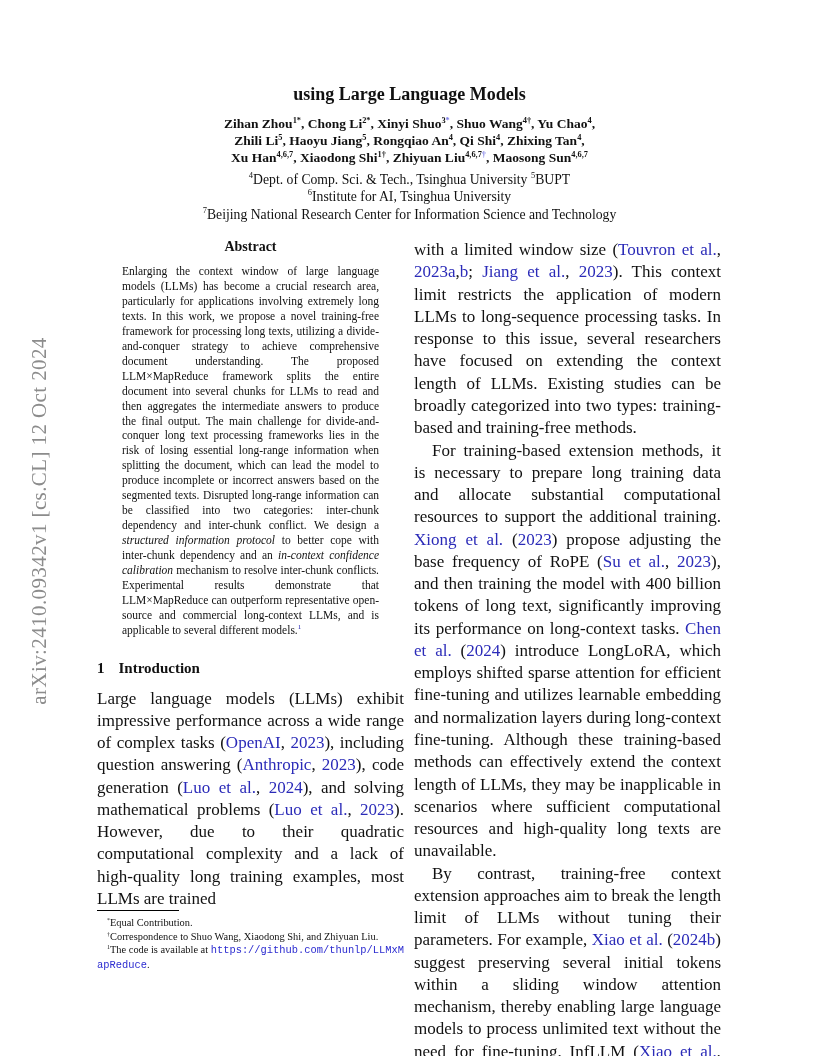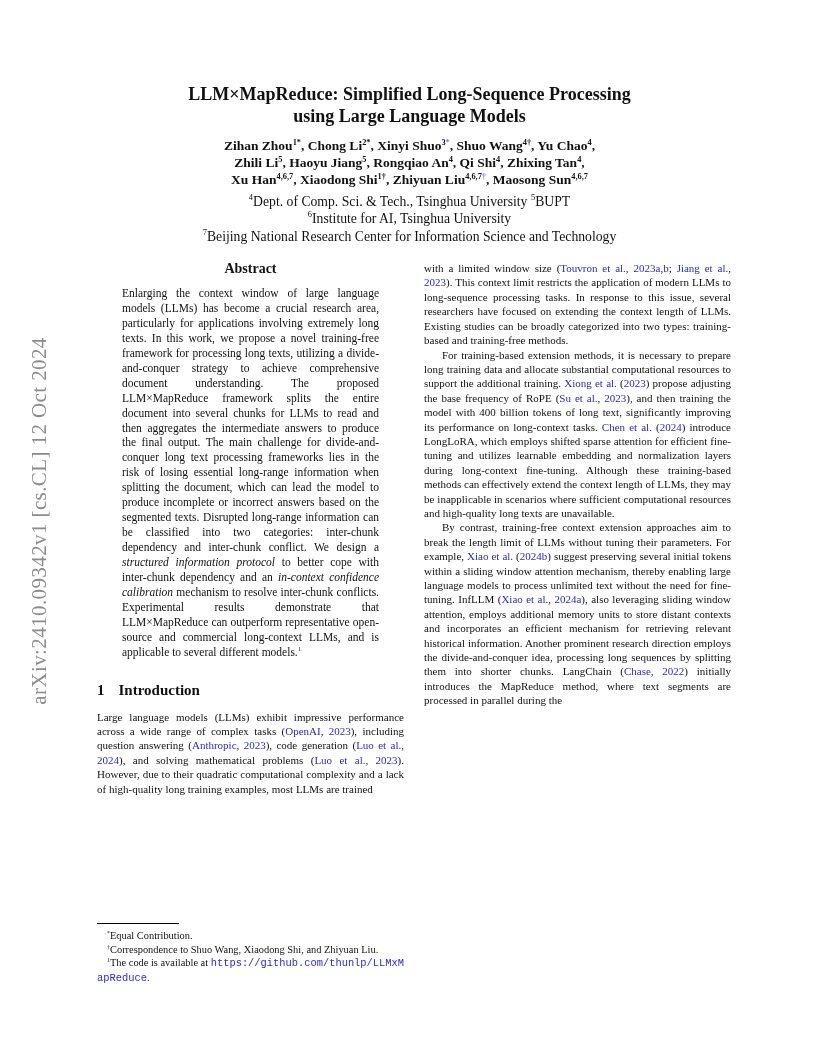--- a/index.html
+++ b/index.html
@@ -18,31 +18,31 @@
   
   .header { padding:84px 94px 0 97px; text-align:center; }
   .title { font-size:18px; font-weight:bold; line-height:1.22; }
   .authors { margin-top:9px; font-weight:bold; font-size:13.5px; line-height:1.26; }
   .authors sup { font-weight:bold; }
   .affils { margin-top:5px; font-size:13.7px; line-height:1.27; }
   sup { font-size:62%; line-height:0; vertical-align:super; }
   .sup-accent { color:#7a7ae6; }
   
   .columns {
-    display:flex; gap:20px; padding-left:97px; margin-top:16px; height:732px;
+    display:flex; gap:10px; padding-left:97px; margin-top:16px; height:732px;
     align-items:stretch;
   }
   .col { width:307px; display:flex; flex-direction:column; }
   .abstract-h { text-align:center; font-size:14px; font-weight:bold; margin-bottom:9px; }
   .abstract-body {
     padding:0 25px; font-size:11.5px; line-height:1.3; text-align:justify;font-family:Liberation Serif, serif;
   }
   .sec-h { font-size:15px; font-weight:bold; margin:22px 0 11px 0; }
   .sec-num { margin-right:14px; }
-  .para { font-size:11px; line-height:1.31; text-align:justify; }
+  .para { font-size:17px; line-height:1.31; text-align:justify; }
   .para + .para { margin-top:0; }
   .indent { text-indent:18px; }
   .seg-italic { font-style:italic; }
   .seg-cite { color:#2b2bb8; }
   .seg-fnref { color:#2b2bb8; }
   .seg-mono {
     font-family:"Liberation Mono", monospace; font-size:10.4px; color:#2b2bd0;
     word-break:break-all;
   }
   
@@ -53,21 +53,20 @@
 </style>
 </head>
 <body>
 
 <div class="page">
 
   <div class="watermark">arXiv:2410.09342v1  [cs.CL]  12 Oct 2024</div>
 
   <div class="header">
     <div class="title" id="title">
-        <div>LLM×MapReduce: Simplified Long-Sequence Processing</div>
         <div>using Large Language Models</div>
       </div>
     <div class="authors" id="authors">
         <div class="author-line"><span>Zihan Zhou</span><sup>1*</sup>, <span>Chong Li</span><sup>2*</sup>, <span>Xinyi Shuo</span><sup>3<span class="sup-accent">*</span></sup>, <span>Shuo Wang</span><sup>4†</sup>, <span>Yu Chao</span><sup>4</sup>,</div>
         <div class="author-line"><span>Zhili Li</span><sup>5</sup>, <span>Haoyu Jiang</span><sup>5</sup>, <span>Rongqiao An</span><sup>4</sup>, <span>Qi Shi</span><sup>4</sup>, <span>Zhixing Tan</span><sup>4</sup>,</div>
         <div class="author-line"><span>Xu Han</span><sup>4,6,7</sup>, <span>Xiaodong Shi</span><sup>1†</sup>, <span>Zhiyuan Liu</span><sup>4,6,7<span class="sup-accent">†</span></sup>, <span>Maosong Sun</span><sup>4,6,7</sup></div>
       </div>
     <div class="affils" id="affils">
         <div class="affil-line"><sup>4</sup>Dept. of Comp. Sci. &amp; Tech., Tsinghua University <sup>5</sup>BUPT</div>
         <div class="affil-line"><sup>6</sup>Institute for AI, Tsinghua University</div>

